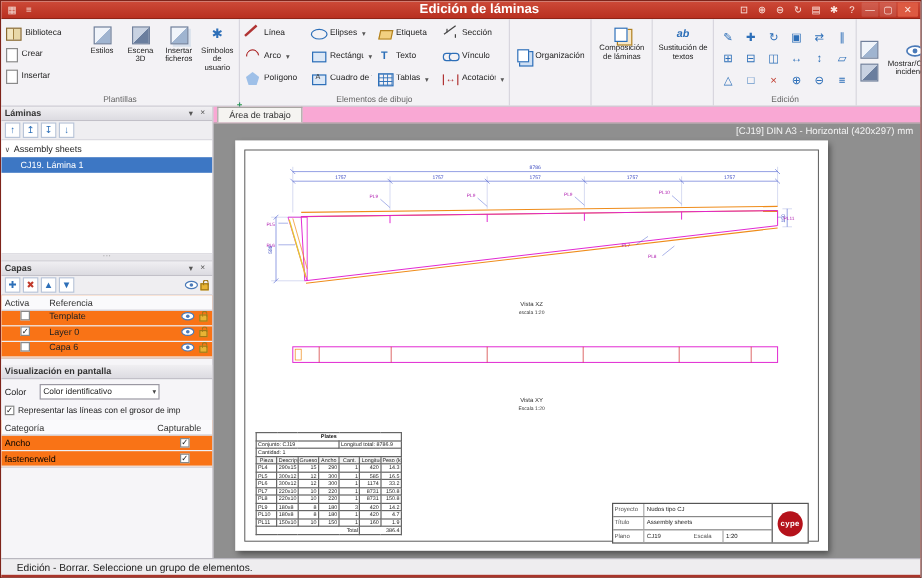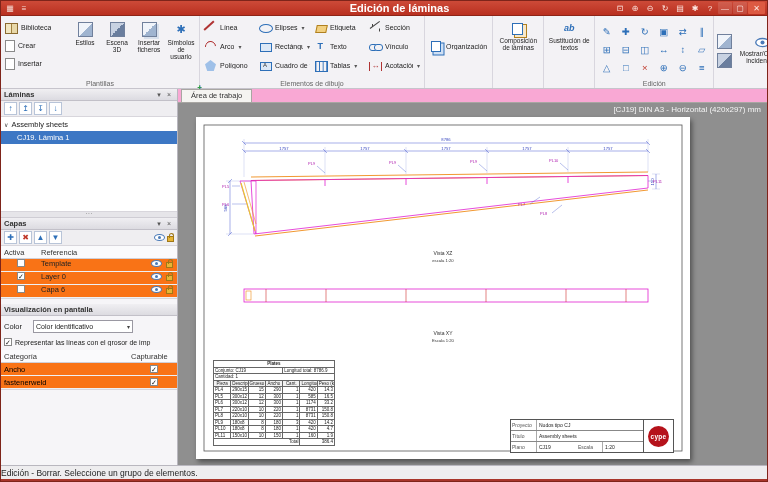--- a/index.html
+++ b/index.html
@@ -133,21 +133,21 @@
 
   .tblock { position:absolute; right:16px; bottom:6px; width:164px; height:34px; border:1px solid #555; display:flex; font-size:5px; color:#222; background:#fff; }
   .tb-main { flex:1; display:flex; flex-direction:column; }
   .tb-row { flex:1; display:flex; border-bottom:1px solid #888; align-items:center; }
   .tb-row:last-child { border-bottom:none; }
   .tb-lbl { width:26px; border-right:1px solid #aaa; padding:0 1px; color:#555; align-self:stretch; display:flex; align-items:center; }
   .tb-val { flex:1; padding:0 2px; overflow:hidden; white-space:nowrap; }
   .tb-logo { width:30px; border-left:1px solid #555; display:flex; align-items:center; justify-content:center; }
   .cype { width:21px; height:21px; border-radius:50%; background:#b5121b; color:#fff; font-size:6.5px; font-weight:bold; display:flex; align-items:center; justify-content:center; letter-spacing:.3px; }
 
-  .statusbar { position:absolute; left:0; right:0; bottom:2px; height:14px; background:#eeedef; border-top:1px solid #b9b7bf; font-size:8.5px; color:#222; padding:1px 0; display:flex; align-items:center; }
+  .statusbar { position:absolute; left:0; right:0; bottom:2px; height:14px; background:#eeedef; border-top:1px solid #b9b7bf; font-size:8.5px; color:#222; padding:1px 13px; display:flex; align-items:center; }
 </style>
 </head>
 <body>
 
 <div class="window">
 
   <div class="titlebar">
     <div class="tb-left">
       <span class="tb-ic">▦</span>
       <span class="tb-ic">≡</span>

